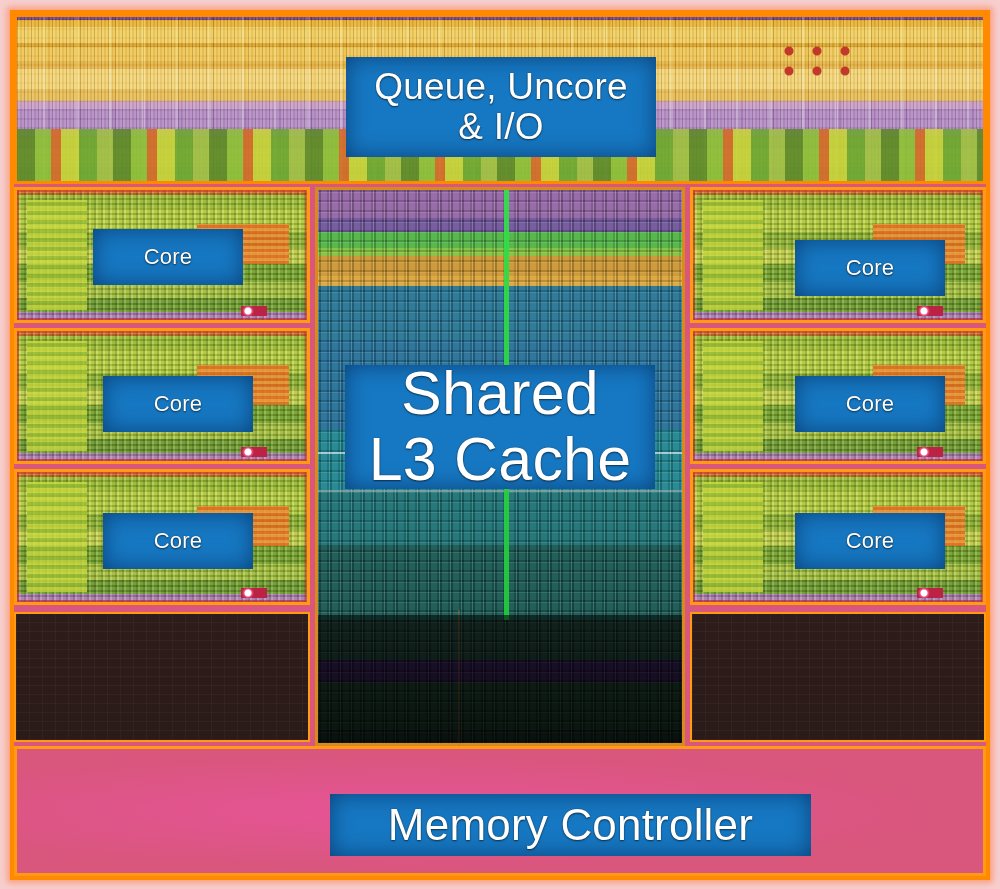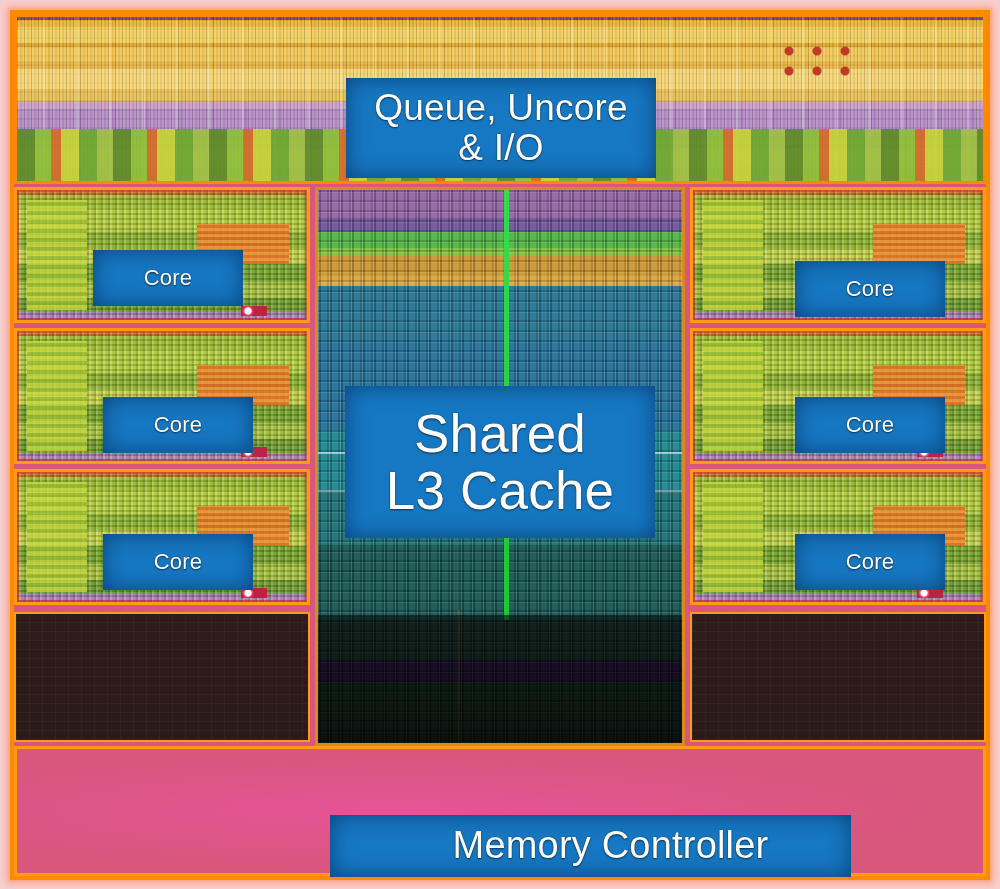--- a/index.html
+++ b/index.html
@@ -207,26 +207,25 @@
     color:#ffffff;
     display:flex;align-items:center;justify-content:center;
     text-align:center;
     line-height:1.08;
     font-weight:400;
     letter-spacing:.2px;
     text-shadow:0 1px 2px rgba(0,0,0,.55), 0 0 1px rgba(0,0,0,.6);
     box-shadow:inset 0 0 22px rgba(0,20,60,.55);
     z-index:30;
     white-space:pre-line;
-    margin-top:21px;
   }
 
   #label-uncore{left:346px;top:57px;width:310px;height:100px;font-size:37px;}
-  #label-l3{left:345px;top:365px;width:310px;height:152px;font-size:53px;}
-  #label-memctl{left:330px;top:794px;width:481px;height:62px;font-size:38px;padding-left:40px;}
+  #label-l3{left:345px;top:365px;width:310px;height:124px;font-size:61px;}
+  #label-memctl{left:330px;top:794px;width:481px;height:62px;font-size:44px;}
 
   .label-core{width:150px;height:56px;font-size:22px;}
   #label-core-1{left:93px;top:229px;}
   #label-core-2{left:103px;top:376px;}
   #label-core-3{left:103px;top:513px;}
   #label-core-4{left:795px;top:240px;}
   #label-core-5{left:795px;top:376px;}
   #label-core-6{left:795px;top:513px;}
 </style>
 </head>

